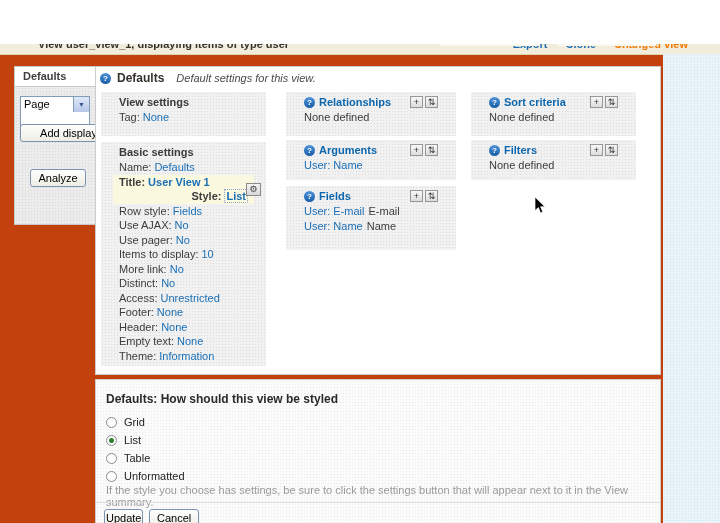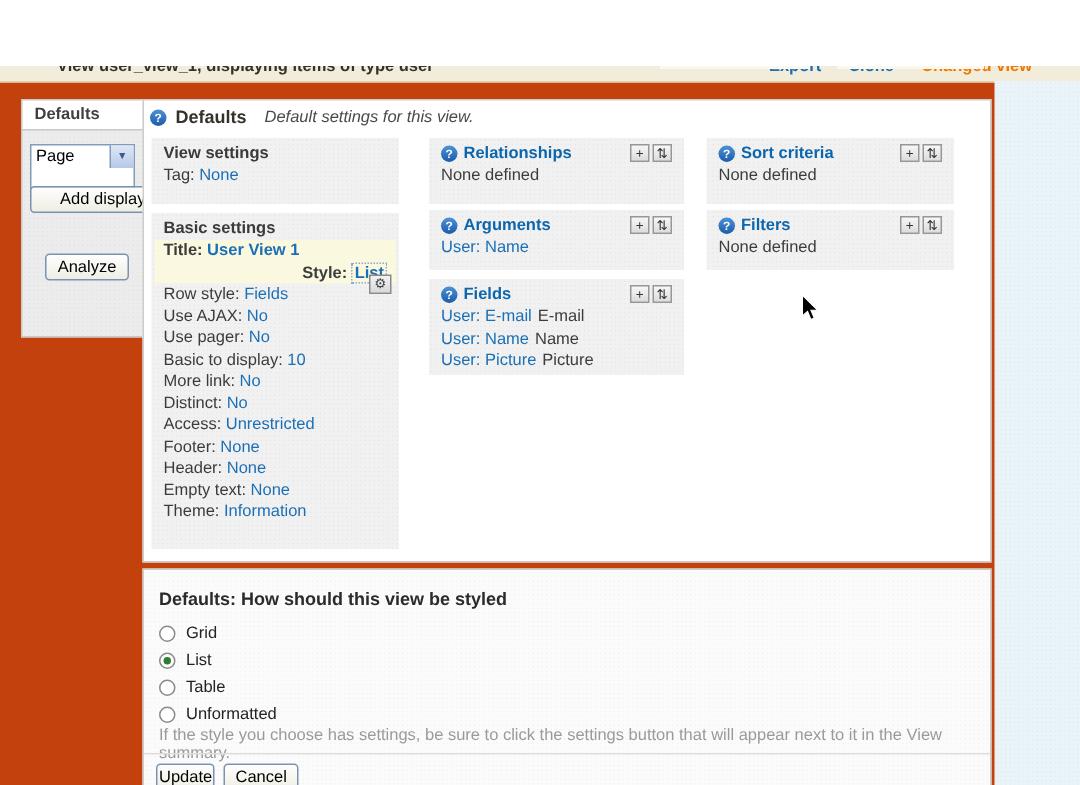--- a/index.html
+++ b/index.html
@@ -44,21 +44,21 @@
   
   .summary{position:absolute;left:95px;top:22px;width:566px;height:309px;box-sizing:border-box;
            border:1px solid #ccc;background:#fff;}
   .help-ic{display:inline-block;width:11px;height:11px;border-radius:50%;
            background:linear-gradient(#4d93d8,#1a5ca8);color:#fff;font-size:8px;font-weight:bold;
            text-align:center;line-height:11px;flex:0 0 auto;}
   .sum-head{position:absolute;left:4px;top:4px;display:flex;align-items:center;gap:6px;}
   .sum-title{font-weight:bold;font-size:12px;color:#35322b;}
   .sum-desc{font-style:italic;color:#4a4a4a;margin-left:6px;}
 
-  .box{position:absolute;box-sizing:border-box;padding:2px 8px;
+  .box{position:absolute;box-sizing:border-box;padding:2px 18px;
        background-color:#f1f1f1;background-image:radial-gradient(#dcdcdc 18%,transparent 20%);
        background-size:3px 3px;}
   .box-h{display:flex;align-items:center;gap:4px;height:16px;}
   .box-h .t-dark{font-weight:bold;color:#3a3a3a;}
   .box-h .t-blue{font-weight:bold;color:#0c66ad;}
   .box-btns{margin-left:auto;display:flex;gap:2px;}
   .mini-btn{width:13px;height:12px;box-sizing:border-box;border:1px solid #979797;
             background:linear-gradient(#f7f7f7,#dcdcdc);font-size:9px;line-height:10px;
             text-align:center;color:#333;}
   .row{line-height:14.5px;white-space:nowrap;}
@@ -141,26 +141,27 @@
         </div>
       <div class="row">
         <span class="lbl">Tag:</span><a>None</a>
       </div>
     </div>
 
     <div class="box b-basic">
       <div class="box-h">
           <span class="t-dark">Basic settings</span>
         </div>
+      <div class="brow"><span class="lbl">Name:</span><a>Defaults</a></div>
       <div class="brow hl"><span class="lbl">Title:</span><a>User View 1</a></div>
       <div class="brow hl indent"><span class="lbl">Style:</span><a class="focus-box">List</a></div>
       <div class="brow"><span class="lbl">Row style:</span><a>Fields</a></div>
       <div class="brow"><span class="lbl">Use AJAX:</span><a>No</a></div>
       <div class="brow"><span class="lbl">Use pager:</span><a>No</a></div>
-      <div class="brow"><span class="lbl">Basic to display:</span><a>10</a></div>
+      <div class="brow"><span class="lbl">Items to display:</span><a>10</a></div>
       <div class="brow"><span class="lbl">More link:</span><a>No</a></div>
       <div class="brow"><span class="lbl">Distinct:</span><a>No</a></div>
       <div class="brow"><span class="lbl">Access:</span><a>Unrestricted</a></div>
       <div class="brow"><span class="lbl">Footer:</span><a>None</a></div>
       <div class="brow"><span class="lbl">Header:</span><a>None</a></div>
       <div class="brow"><span class="lbl">Empty text:</span><a>None</a></div>
       <div class="brow"><span class="lbl">Theme:</span><a>Information</a></div>
       <div class="gear-btn">⚙</div>
     </div>
 
@@ -192,21 +193,20 @@
       <div class="box-h">
         <span class="help-ic">?</span>
         <a class="t-blue">Fields</a>
         <span class="box-btns">
           <span class="mini-btn">+</span>
           <span class="mini-btn">⇅</span>
         </span>
       </div>
       <div class="row"><a style="margin-left:0">User: E-mail</a><span class="suffix">E-mail</span></div>
       <div class="row"><a style="margin-left:0">User: Name</a><span class="suffix">Name</span></div>
-      <div class="row"><a style="margin-left:0">User: Picture</a><span class="suffix">Picture</span></div>
     </div>
 
     <div class="box b-sort">
       <div class="box-h">
         <span class="help-ic">?</span>
         <a class="t-blue">Sort criteria</a>
         <span class="box-btns">
           <span class="mini-btn">+</span>
           <span class="mini-btn">⇅</span>
         </span>

